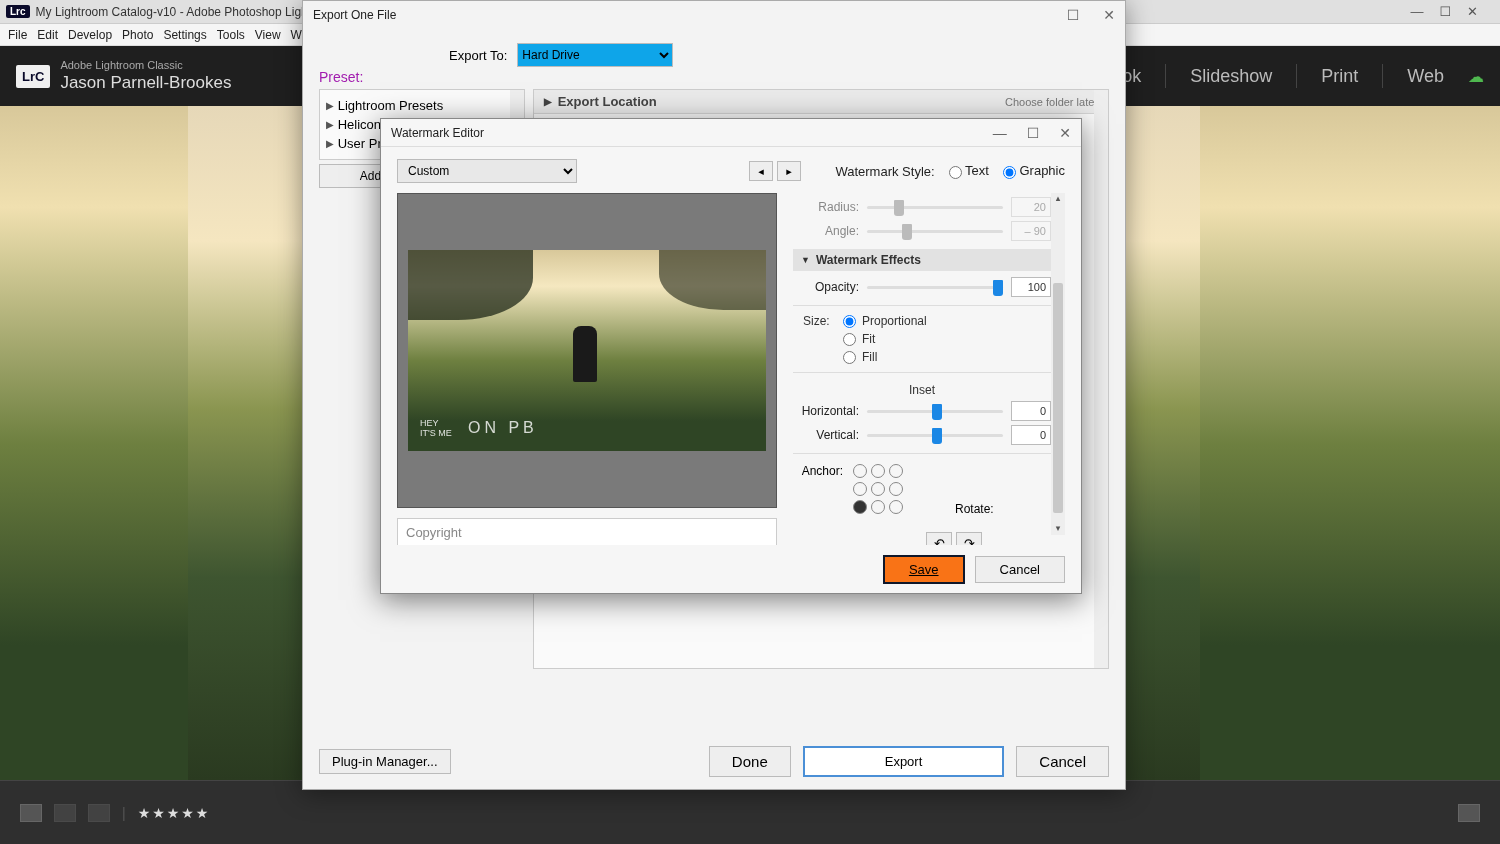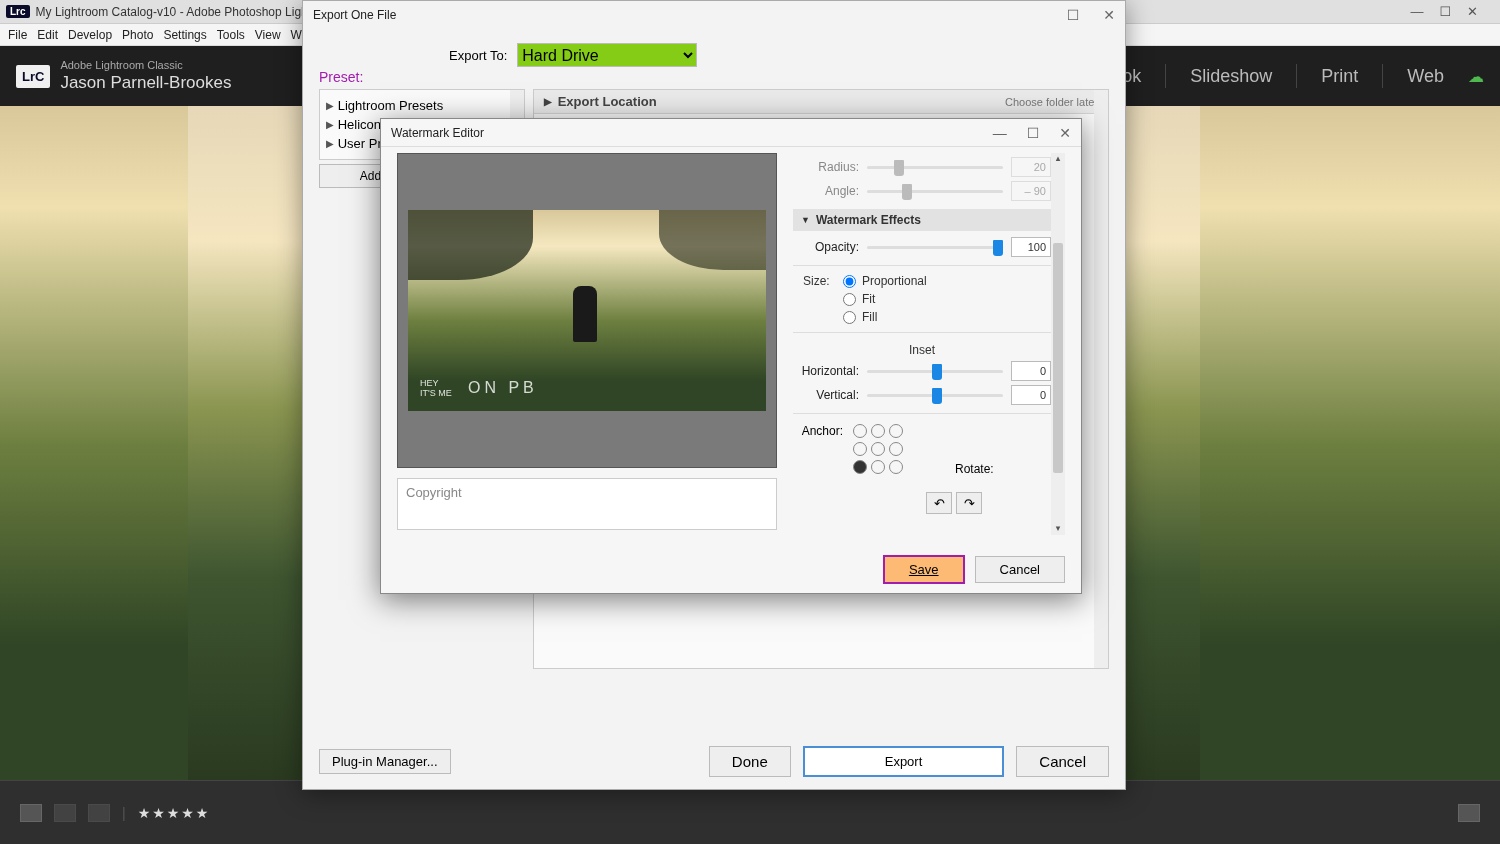--- a/index.html
+++ b/index.html
@@ -32,21 +32,21 @@
 .bottom-bar .stars { color: #ddd; letter-spacing: 2px; }
 .bottom-bar .expand { margin-left: auto; width: 22px; height: 18px; background: #555; border: 1px solid #666; }
 
 
 .export-dialog { position: absolute; left: 302px; top: 0; width: 824px; height: 790px; background: #f3f3f3; border: 1px solid #aaa; box-shadow: 0 4px 24px rgba(0,0,0,.4); display: flex; flex-direction: column; }
 .export-titlebar { height: 28px; display: flex; align-items: center; padding: 0 10px; font-size: 12px; color: #222; }
 .export-titlebar .win-controls { margin-left: auto; display: flex; gap: 24px; font-size: 14px; color: #666; }
 
 .export-body { flex: 1; padding: 8px 16px; position: relative; }
 .export-to-row { display: flex; align-items: center; justify-content: flex-start; gap: 10px; margin: 6px 0 2px 130px; font-size: 13px; }
-.export-to-row select { width: 180px; height: 24px; font-size: 16px; background: #84cc16; border: 1px solid #bbb; }
+.export-to-row select { width: 156px; height: 24px; font-size: 12px; background: #0ea5e9; border: 1px solid #bbb; }
 
 .preset-label { font-size: 14px; color: #a21caf; margin-top: 2px; }
 .export-one-file-label { position: absolute; left: 232px; top: 58px; font-size: 12px; color: #555; }
 
 .export-columns { display: flex; gap: 8px; margin-top: 4px; height: 580px; }
 .preset-panel { width: 206px; border: 1px solid #ccc; background: #fafafa; padding: 6px 4px; font-size: 13px; position: relative; }
 .preset-panel .item { display: flex; align-items: center; gap: 4px; padding: 2px 2px; cursor: pointer; }
 .preset-panel .tri { font-size: 10px; color: #555; }
 .preset-panel .scroll-ind { position: absolute; right: 0; top: 0; width: 14px; height: 100%; background: #eee; }
 .preset-panel .drop-ind { position: absolute; right: 2px; bottom: -22px; width: 14px; height: 14px; background: #ddd; border: 1px solid #bbb; font-size: 10px; text-align:center; line-height:12px;}
@@ -123,21 +123,21 @@
 .wm-anchor-row .anchor-grid span { border: 1px solid #888; border-radius: 50%; width: 14px; height: 14px; }
 .wm-anchor-row .anchor-grid span.sel { background: #333; }
 .wm-anchor-row .rotate-lbl { margin-left: 40px; margin-top: 38px; }
 .wm-anchor-row .rotate-btns { display: flex; gap: 4px; margin-top:16px;}
 .wm-anchor-row .rotate-btns button { width: 26px; height: 22px; font-size: 13px; background: #eee; border: 1px solid #bbb; }
 
 .wm-hr { height: 1px; background: #ddd; margin: 8px 0; }
 
 .wm-footer { height: 48px; display: flex; align-items: center; justify-content: flex-end; gap: 10px; padding: 0 16px; }
 .wm-footer button { font-size: 13px; padding: 5px 24px; background: #eee; border: 1px solid #bbb; }
-.wm-footer .save { border: 2px solid #a21caf; background:#fdba74;text-decoration:underline; }
+.wm-footer .save { border: 2px solid #0f172a; background:#f97316;text-decoration:underline; }
 
 </style>
 </head>
 <body>
 
 <div class="app-window">
   <div class="app-titlebar">
     <span class="lrc-badge">Lrc</span>
     <span>My Lightroom Catalog-v10 - Adobe Photoshop Lightroo</span>
     <div class="win-controls">
@@ -256,20 +256,34 @@
 <div class="watermark-dialog">
   <div class="wm-titlebar">
     <span>Watermark Editor</span>
     <div class="win-controls">
       <span>—</span>
       <span>☐</span>
       <span>✕</span>
     </div>
   </div>
 
+  <div class="wm-toprow">
+    <select>
+      <option>Custom</option>
+    </select>
+    <div class="nav-btns">
+      <button>◂</button>
+      <button>▸</button>
+    </div>
+    <div class="style-row">
+      <span>Watermark Style:</span>
+      <label><input type="radio" name="wmstyle" style=""> <span>Text</span></label>
+      <label><input type="radio" name="wmstyle" checked="" style=""> <span>Graphic</span></label>
+    </div>
+  </div>
 
   <div class="wm-body">
     <div class="wm-left">
       <div class="wm-preview">
         <div class="wm-preview-inner">
           <div class="tree-dark"></div>
           <div class="tree-dark2"></div>
           <div class="figure"></div>
           <div class="wm-graphic">
             <span>HEY</span><br><span>IT'S ME</span>

